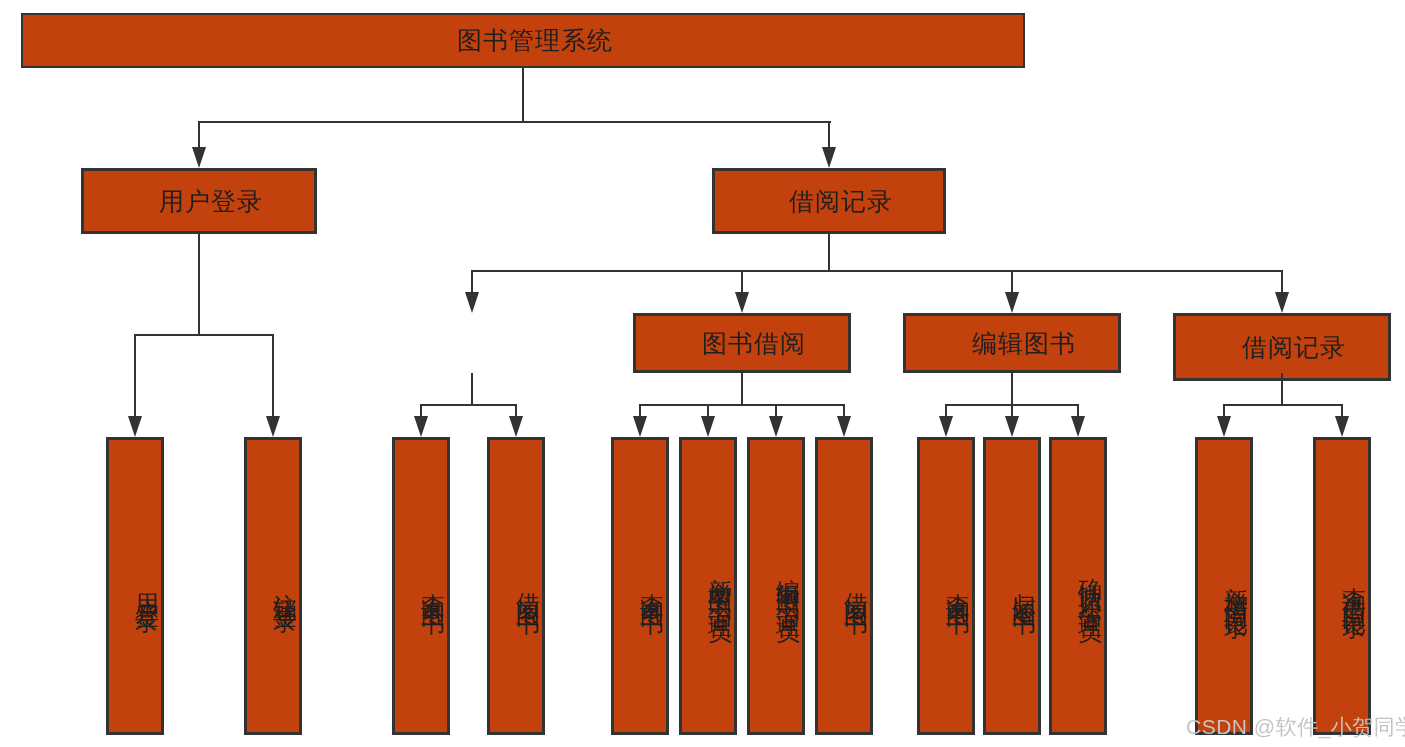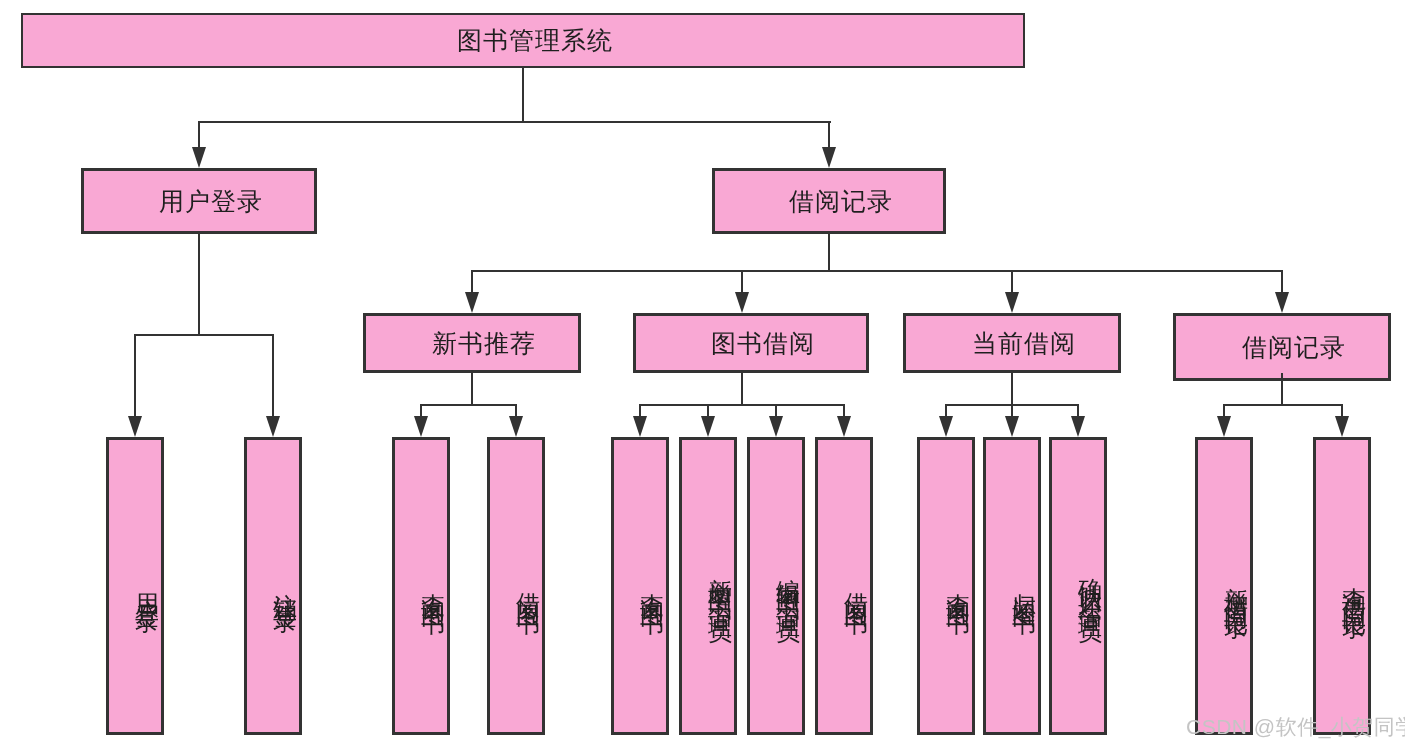--- a/index.html
+++ b/index.html
@@ -1,21 +1,21 @@
 <!DOCTYPE html>
 <html><head>
 <meta charset="utf-8">
 <style>
   html,body{margin:0;padding:0;background:#ffffff;}
   .stage{
     position:relative;width:1405px;height:747px;background:#ffffff;overflow:hidden;
     font-family:"Liberation Sans","DejaVu Sans",sans-serif;color:#1f1f1f;
   }
   .box{
-    position:absolute;box-sizing:border-box;border:3px solid #333333;background:#f9a8d4;
+    position:absolute;box-sizing:border-box;border:3px solid #333333;background:#c2410c;
     display:flex;align-items:center;justify-content:center;text-align:right;padding-left:24px;
   }
   .box.thin{border-width:2px;}
   .hlabel{font-size:25px;letter-spacing:1px;white-space:nowrap;}
   .leaf .vlabel{
     writing-mode:vertical-rl;text-orientation:mixed;
     font-size:24px;letter-spacing:6px;line-height:1;white-space:nowrap;
   }
   .line{position:absolute;background:#333333;}
   .v{width:2px;}
@@ -39,28 +39,25 @@
     <span class="hlabel">图书管理系统</span>
   </div>
 
   <div class="box" style="left:81px;top:168px;width:236px;height:66px;">
     <span class="hlabel">用户登录</span>
   </div>
   <div class="box" style="left:712px;top:168px;width:234px;height:66px;">
     <span class="hlabel">借阅记录</span>
   </div>
 
-  <div class="box" style="left:363px;top:313px;width:218px;height:60px;">
-    <span class="hlabel">新书推荐</span>
-  </div>
-  <div class="box" style="left:633px;top:313px;width:236px;height:60px;">
+  <div class="box" style="left:633px;top:313px;width:218px;height:60px;">
     <span class="hlabel">图书借阅</span>
   </div>
   <div class="box" style="left:903px;top:313px;width:218px;height:60px;">
-    <span class="hlabel">当前借阅</span>
+    <span class="hlabel">编辑图书</span>
   </div>
   <div class="box" style="left:1173px;top:313px;width:218px;height:68px;">
     <span class="hlabel">借阅记录</span>
   </div>
 
   <div class="box leaf" style="left:106px;top:437px;width:58px;height:298px;">
     <span class="vlabel">用户登录</span>
   </div>
   <div class="box leaf" style="left:244px;top:437px;width:58px;height:298px;">
     <span class="vlabel">注销登录</span>

